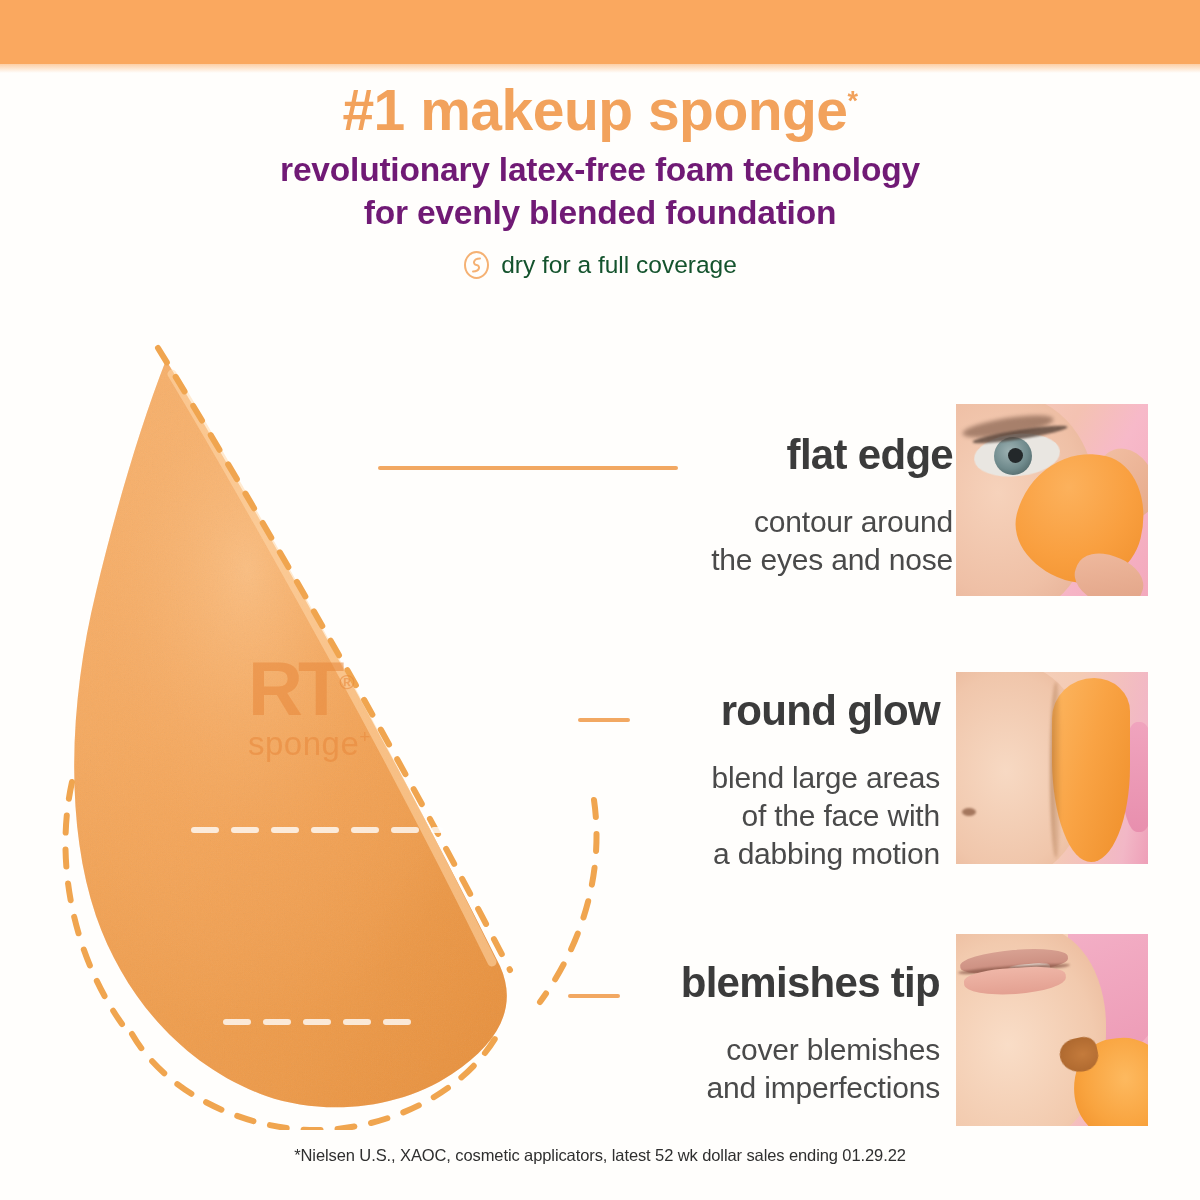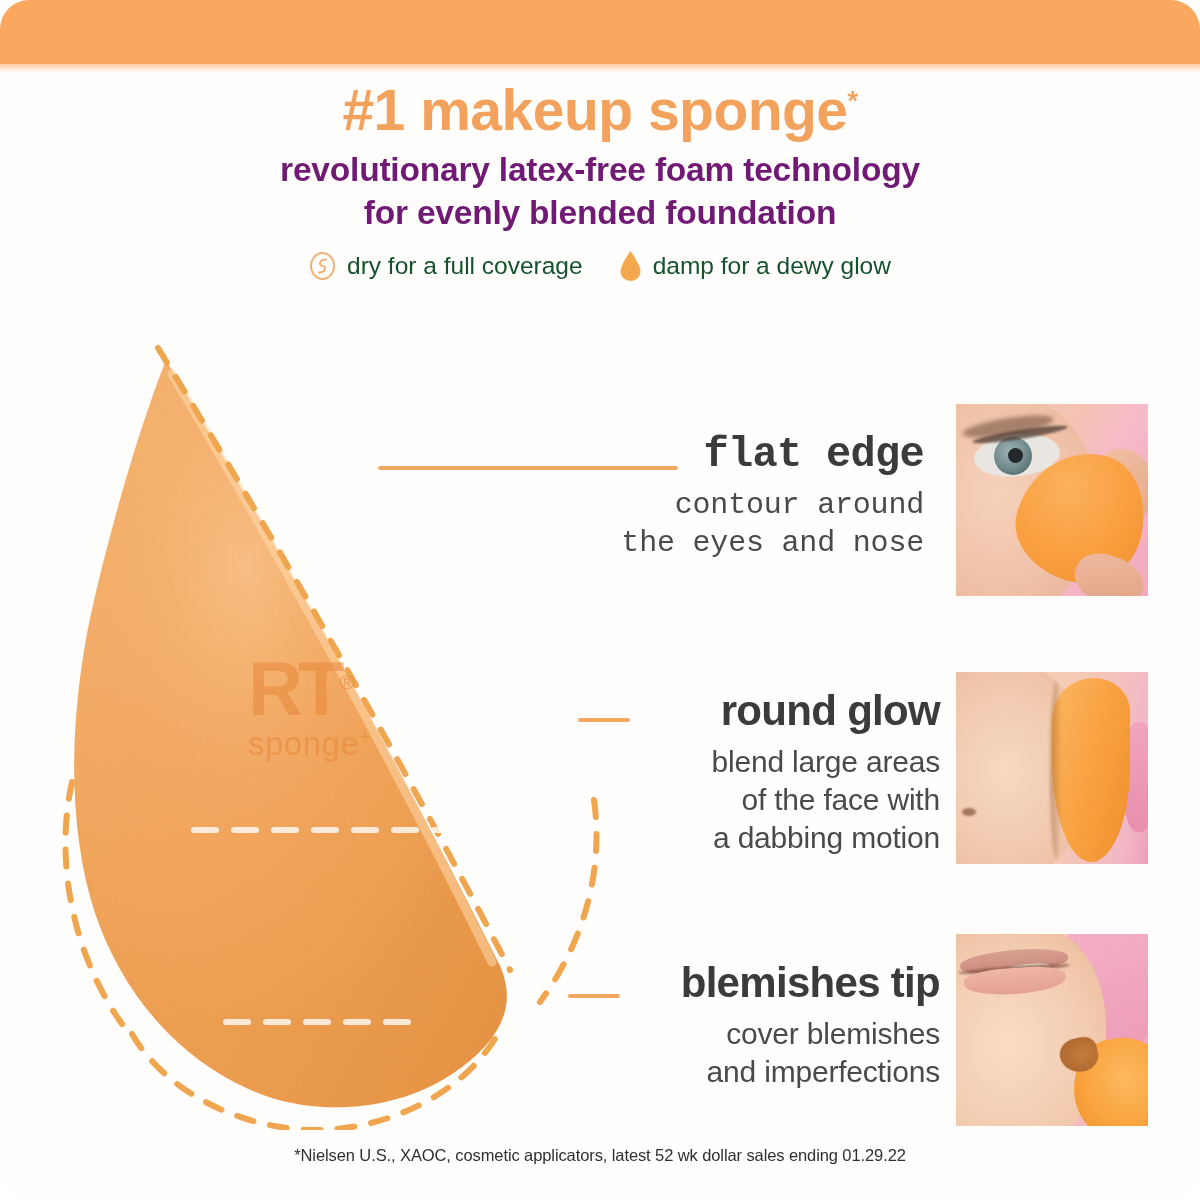--- a/index.html
+++ b/index.html
@@ -12,21 +12,20 @@
     overflow: hidden;
     position: relative;
   }
 
   #page {
     position: relative;
     width: 1200px;
     height: 1200px;
     background: #fffefc;
     overflow: hidden;
-    border-radius: 29px;
   }
 
   
   .top-banner {
     position: absolute;
     left: 0; top: 0;
     width: 1200px;
     height: 64px;
     background: #faa85f;
   }
@@ -90,34 +89,34 @@
     align-items: center;
     justify-content: center;
   }
 
   
   .feature {
     position: absolute;
     width: 395px;
     text-align: right;
   }
-  .feature-1 { left: 529px; top: 434px; font-family: Liberation Mono, monospace; }
+  .feature-1 { left: 558px; top: 434px; }
   .feature-2 { left: 545px; top: 690px; }
   .feature-3 { left: 545px; top: 962px; }
 
   .feature-title {
     font-size: 42px;
     font-weight: bold;
     color: #3b3b3b;
     line-height: 1.0;
     letter-spacing: -0.7px;
     white-space: nowrap;
   }
   .feature-desc {
-    margin-top: 11px;
+    margin-top: 27px;
     font-size: 30px;
     color: #4a4a4a;
     line-height: 1.26;
     letter-spacing: -0.2px;
   }
 
   
   .connector {
     position: absolute;
     height: 4px;
@@ -349,28 +348,20 @@
       <div class="usage-item">
         <span class="icon-dry">
           <svg width="27" height="30" viewBox="0 0 27 30" aria-hidden="true">
             <ellipse cx="13.5" cy="15" rx="11.5" ry="13" fill="none" stroke="#f5b173" stroke-width="2"></ellipse>
             <path d="M17 8.5 C 10 8.5, 9.5 14.6, 13.5 15 C 17.6 15.4, 17 21.5, 10 21.5" fill="none" stroke="#f5b173" stroke-width="2" stroke-linecap="round"></path>
           </svg>
         </span>
         <span class="usage-label">dry for a full coverage</span>
       </div>
 
-      <div class="usage-item">
-        <span class="icon-damp">
-          <svg width="23" height="32" viewBox="0 0 23 32" aria-hidden="true">
-            <path d="M11.5 1 C 11.5 1, 21.5 15, 21.5 21.2 C 21.5 26.9, 17 30.8, 11.5 30.8 C 6 30.8, 1.5 26.9, 1.5 21.2 C 1.5 15, 11.5 1, 11.5 1 Z" fill="#f5a94f"></path>
-          </svg>
-        </span>
-        <span class="usage-label">damp for a dewy glow</span>
-      </div>
     </div>
   </div>
 
   <div class="sponge-wrap">
     <svg class="sponge-shape" width="580" height="800" viewBox="0 0 580 800" aria-hidden="true">
       <defs>
         <linearGradient id="spongeGrad" x1="0" y1="0" x2="1" y2="1">
           <stop offset="0%" stop-color="#f7b370"></stop>
           <stop offset="38%" stop-color="#f4a65a"></stop>
           <stop offset="72%" stop-color="#f09e4f"></stop>

